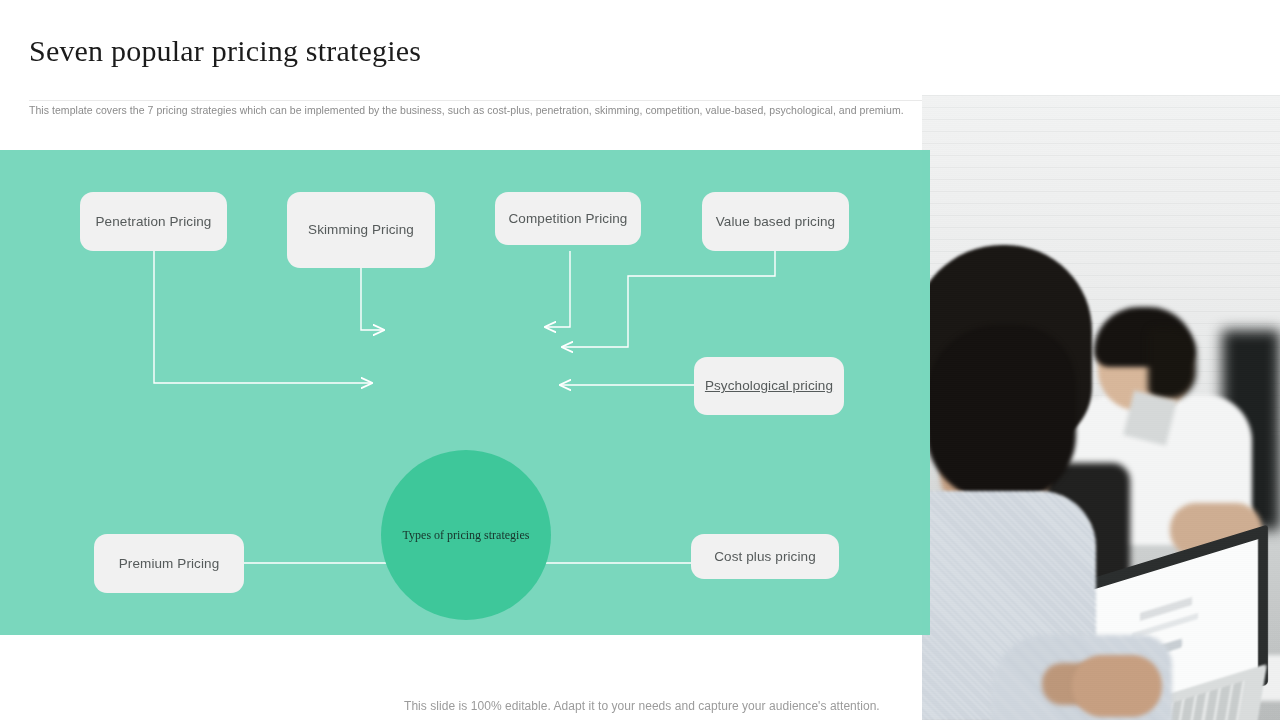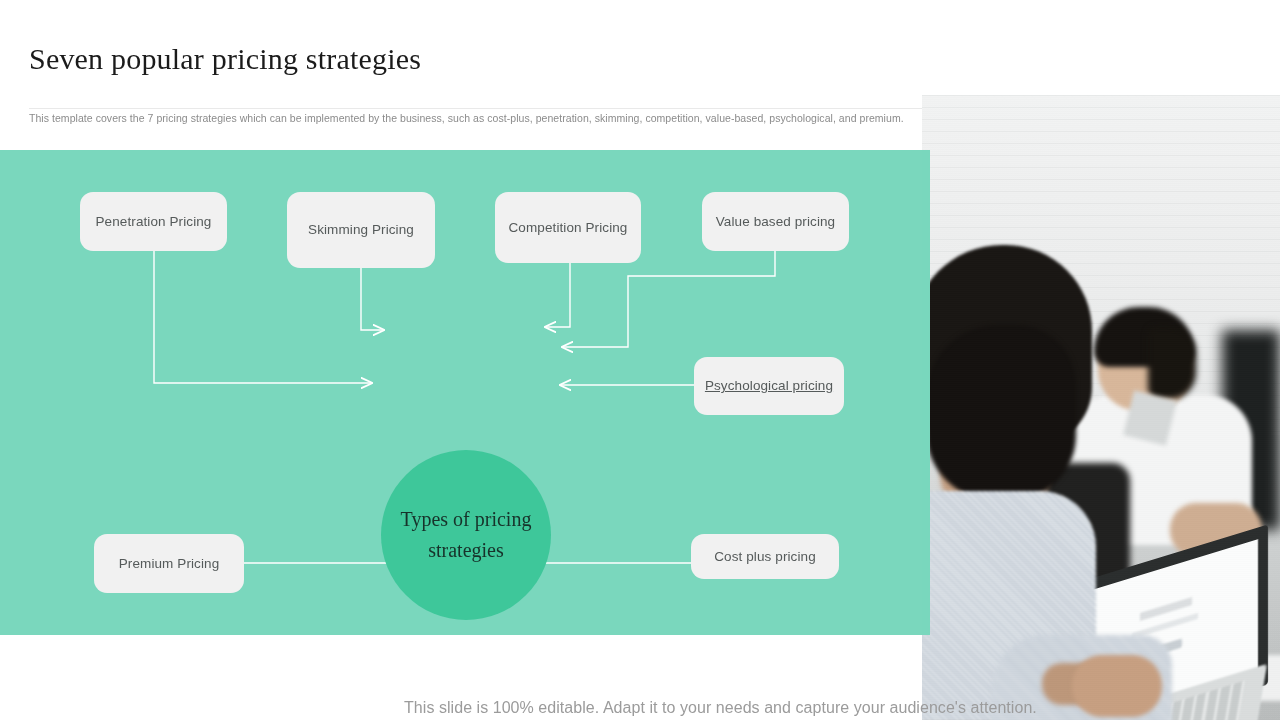--- a/index.html
+++ b/index.html
@@ -4,21 +4,21 @@
 <style>
   * { margin:0; padding:0; box-sizing:border-box; }
   html,body { width:1280px; height:720px; overflow:hidden; }
   body {
     font-family:"Liberation Sans", sans-serif;
     background:#ffffff;
     position:relative;
   }
 
   
-  #header { position:absolute; left:0; top:16px; width:922px; height:95px; background:#fff; }
+  #header { position:absolute; left:0; top:8px; width:922px; height:95px; background:#fff; }
   #page-title {
     position:absolute; left:29px; top:26px;
     font-family:"Liberation Serif", serif;
     font-size:30px; font-weight:400; color:#1b1b1b;
     letter-spacing:.2px; white-space:nowrap;
   }
   #page-subtitle {
     position:absolute; left:29px; top:74px; width:1000px;
     font-size:10.5px; color:#8b8b8b; white-space:nowrap; letter-spacing:.05px;margin-top:22px;
   }
@@ -100,29 +100,29 @@
 
   .node-box {
     position:absolute; background:#F1F1F1;
     display:flex; align-items:center; justify-content:center; text-align:center;
     font-size:13.5px; color:#555a5a; line-height:1.45; letter-spacing:.1px;border-radius:13px;
   }
   #center-circle {
     position:absolute; left:381px; top:300px; width:170px; height:170px;
     border-radius:50%; background:#3EC79A;
     display:flex; align-items:center; justify-content:center; text-align:center;
-    font-family:"Liberation Serif", serif; font-size:20px; color:#17322a;
+    font-family:"Liberation Serif", serif; font-size:12px; color:#17322a;
     line-height:1.55; font-weight:400;
   }
   #connectors { position:absolute; left:0; top:0; width:922px; height:485px; pointer-events:none; }
 
   
   #footer-note {
     position:absolute; left:404px; top:699px; width:520px;
-    font-size:16px; color:#9b9b9b; letter-spacing:.05px; white-space:nowrap;
+    font-size:12px; color:#9b9b9b; letter-spacing:.05px; white-space:nowrap;
   }
 </style>
 </head>
 <body>
 
 <div id="header">
   <div id="page-title">Seven popular pricing strategies</div>
   <div id="page-subtitle">This template covers the 7 pricing strategies which can be implemented by the business, such as cost-plus, penetration, skimming, competition, value-based, psychological, and premium.</div>
   <div id="header-rule"></div>
 </div>
@@ -190,21 +190,21 @@
   </div>
 
   <div class="node-box" style="left: 80px; top: 42px; width: 147px; height: 59px;">
     <span>Penetration Pricing</span>
   </div>
 
   <div class="node-box" style="left: 287px; top: 42px; width: 148px; height: 76px; justify-content: center;">
     <span>Skimming Pricing</span>
   </div>
 
-  <div class="node-box" style="left: 495px; top: 42px; width: 146px; height: 71px;">
+  <div class="node-box" style="left: 495px; top: 42px; width: 146px; height: 53px;">
     <span>Competition Pricing</span>
   </div>
 
   <div class="node-box" style="left: 702px; top: 42px; width: 147px; height: 59px;">
     <span>Value based pricing</span>
   </div>
 
   <div class="node-box" style="left: 694px; top: 207px; width: 150px; height: 58px; text-decoration: underline;">
     <span>Psychological pricing</span>
   </div>

